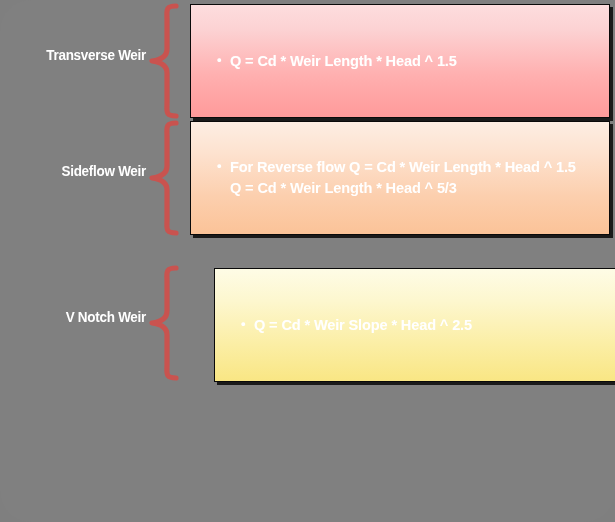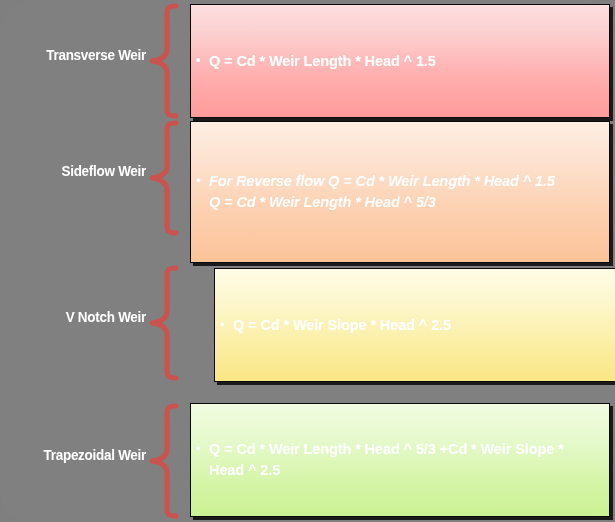--- a/index.html
+++ b/index.html
@@ -57,21 +57,21 @@
     left: 190px;
     width: 420px;
     box-sizing: border-box;
     border: 1.6px solid #0a0a0a;
     box-shadow: 3px 3px 0 rgba(0,0,0,0.80);
     display: flex;
     align-items: center;
   }
   .box-inner {
     width: 100%;
-    padding: 0 14px 0 5px;
+    padding: 0 14px 0 26px;
     box-sizing: border-box;
   }
   .bullet-line {
     position: relative;
     color: #ffffff;
     font-weight: bold;
     font-size: 14.6px;
     line-height: 1.42;
     letter-spacing: -0.15px;
     padding-left: 13px;
@@ -123,21 +123,21 @@
 
   <div class="row" style="top:112px; height:130px;">
     <div class="cat-label" style="top:51px;">Sideflow Weir</div>
 
     <div class="brace" style="top:8px;">
       <svg width="30" height="116" viewBox="0 0 30 116" aria-hidden="true">
         <path d="M27 3 C16 3 18 8 18 16 L18 46 C18 54 11 57 3 58 C11 59 18 62 18 70 L18 100 C18 108 16 113 27 113" fill="none" stroke="#c9534f" stroke-width="5.2" stroke-linecap="round" stroke-linejoin="round"></path>
       </svg>
     </div>
 
-    <div class="box grad-orange" style="top:9px; height:142px;font-style:italic;">
+    <div class="box grad-orange" style="top:9px; height:114px;">
       <div class="box-inner">
         <div class="bullet-line">For Reverse flow Q = Cd * Weir Length  * Head ^ 1.5</div>
         <div class="cont-line">Q = Cd * Weir Length  * Head ^ 5/3</div>
       </div>
     </div>
   </div>
 
   <div class="row" style="top:260px; height:130px;">
     <div class="cat-label" style="top:49px;">V Notch Weir</div>
 
@@ -147,29 +147,14 @@
       </svg>
     </div>
 
     <div class="box grad-yellow" style="top:8px; height:114px;margin-left:24px;">
       <div class="box-inner">
         <div class="bullet-line">Q = Cd * Weir Slope * Head ^ 2.5</div>
       </div>
     </div>
   </div>
 
-  <div class="row" style="top:390px; height:132px;">
-    <div class="cat-label" style="top:57px;">Trapezoidal Weir</div>
-
-    <div class="brace" style="top:13px;">
-      <svg width="30" height="116" viewBox="0 0 30 116" aria-hidden="true">
-        <path d="M27 3 C16 3 18 8 18 16 L18 46 C18 54 11 57 3 58 C11 59 18 62 18 70 L18 100 C18 108 16 113 27 113" fill="none" stroke="#c9534f" stroke-width="5.2" stroke-linecap="round" stroke-linejoin="round"></path>
-      </svg>
-    </div>
-
-    <div class="box grad-green" style="top:13px; height:114px;">
-      <div class="box-inner">
-        <div class="bullet-line">Q = Cd * Weir Length  * Head ^ 5/3 +Cd * Weir Slope * Head ^ 2.5</div>
-      </div>
-    </div>
-  </div>
 
 </div>
 
 </body></html>

